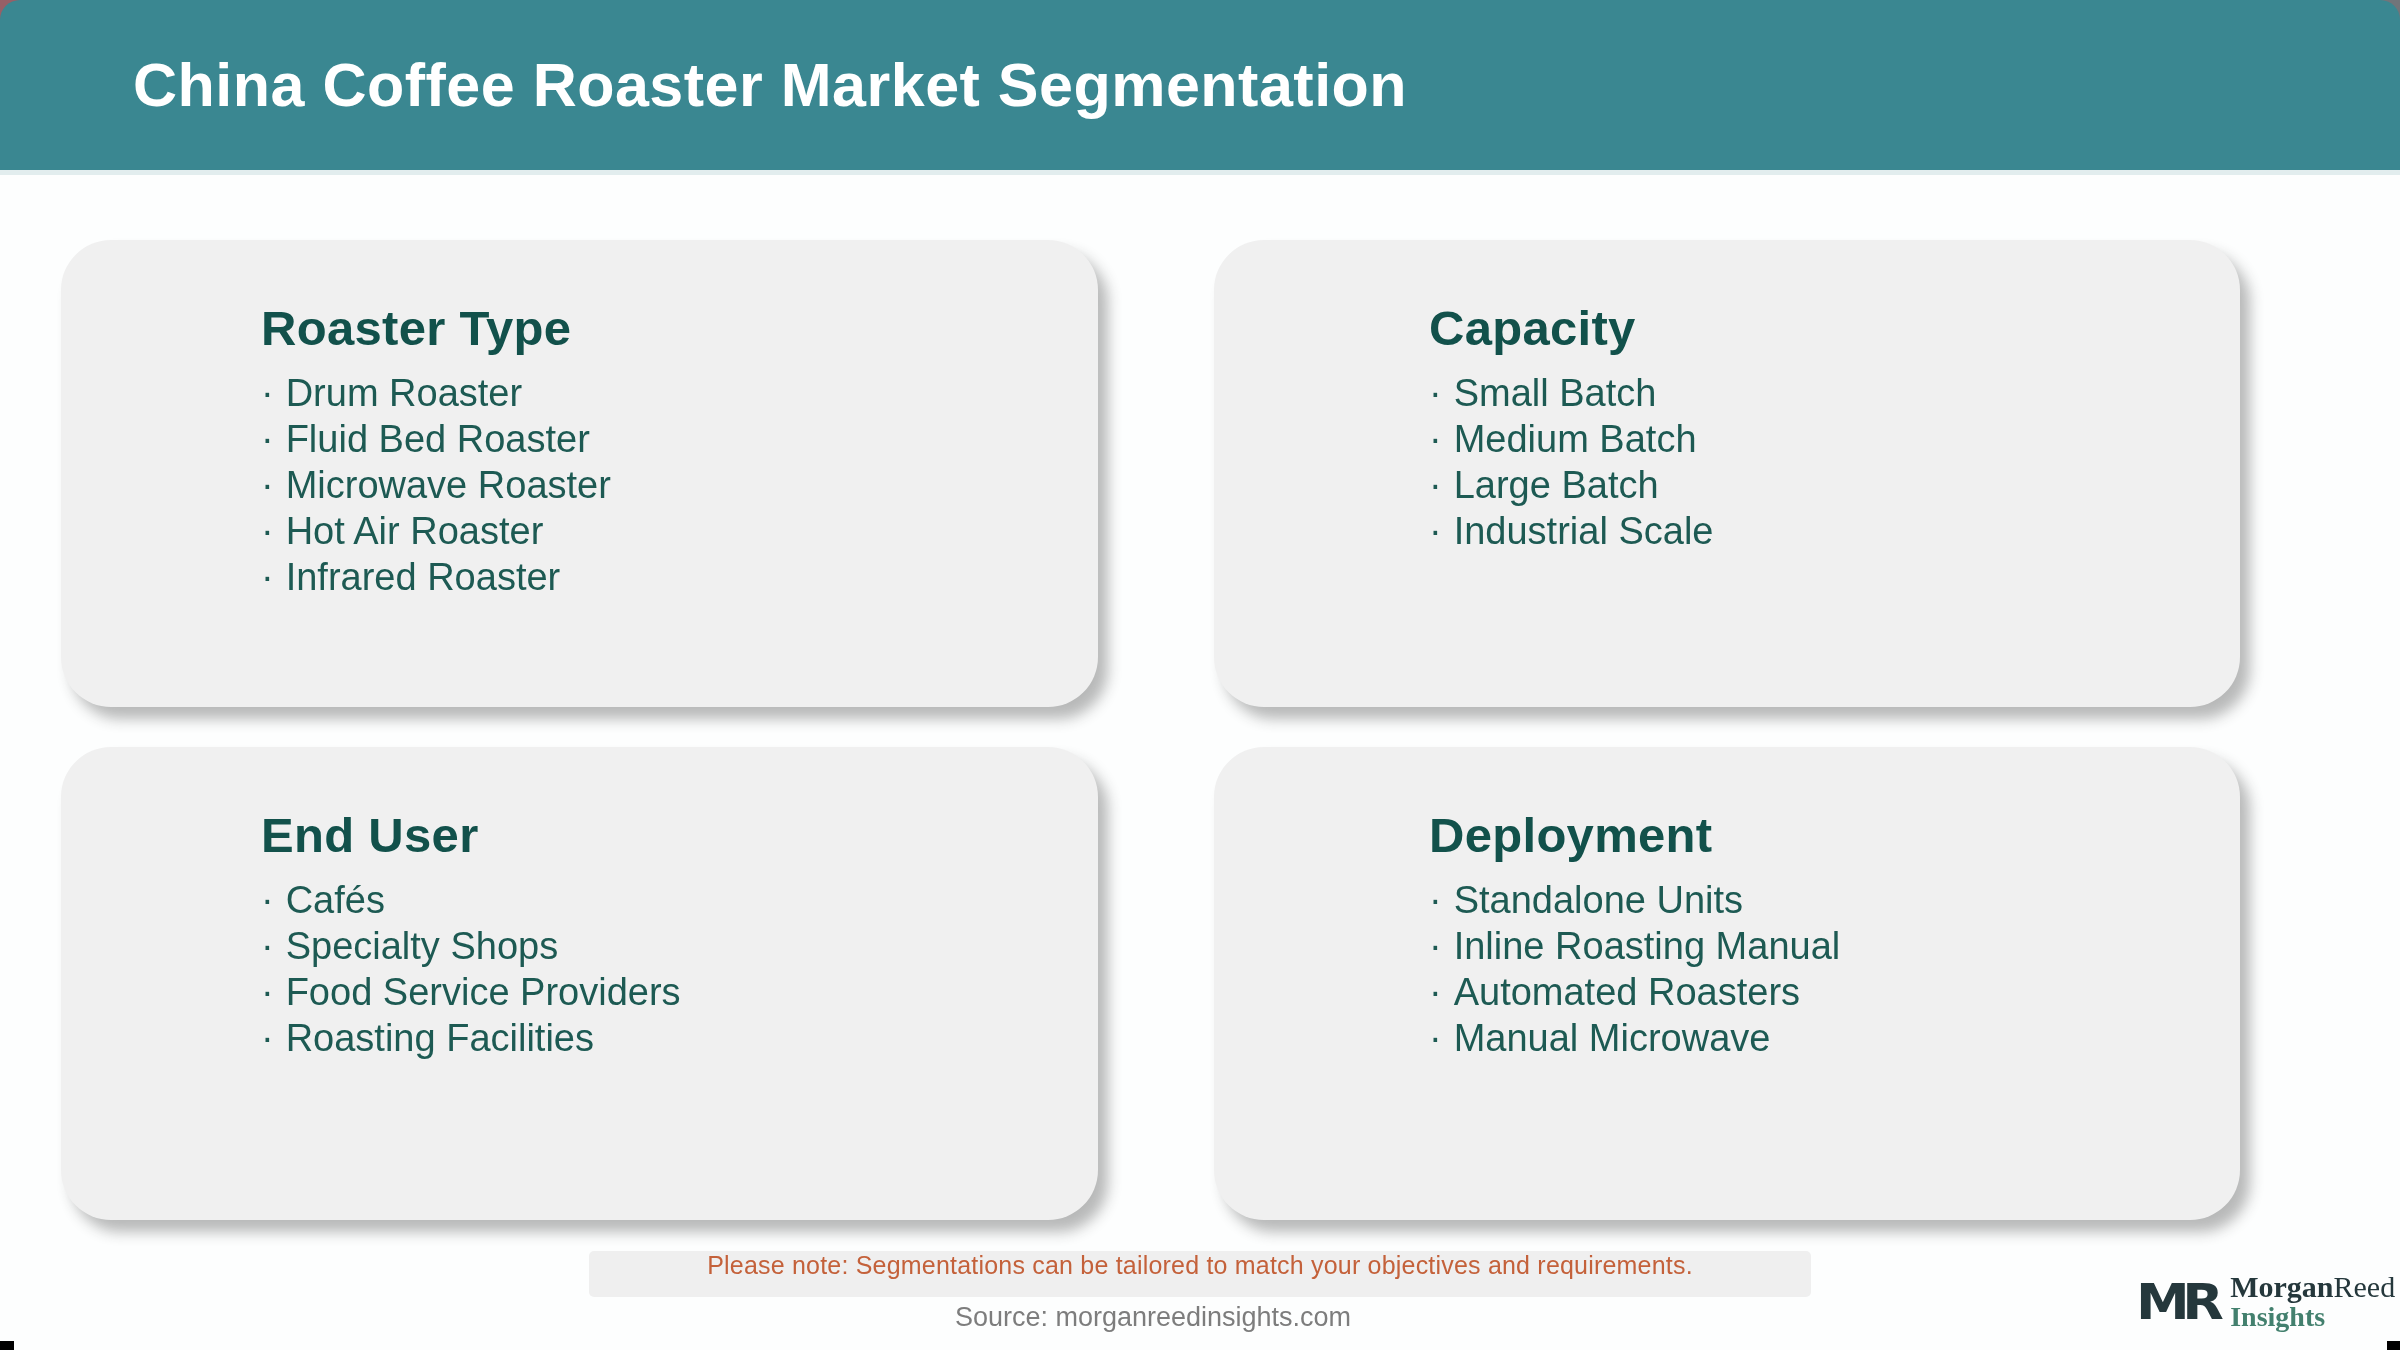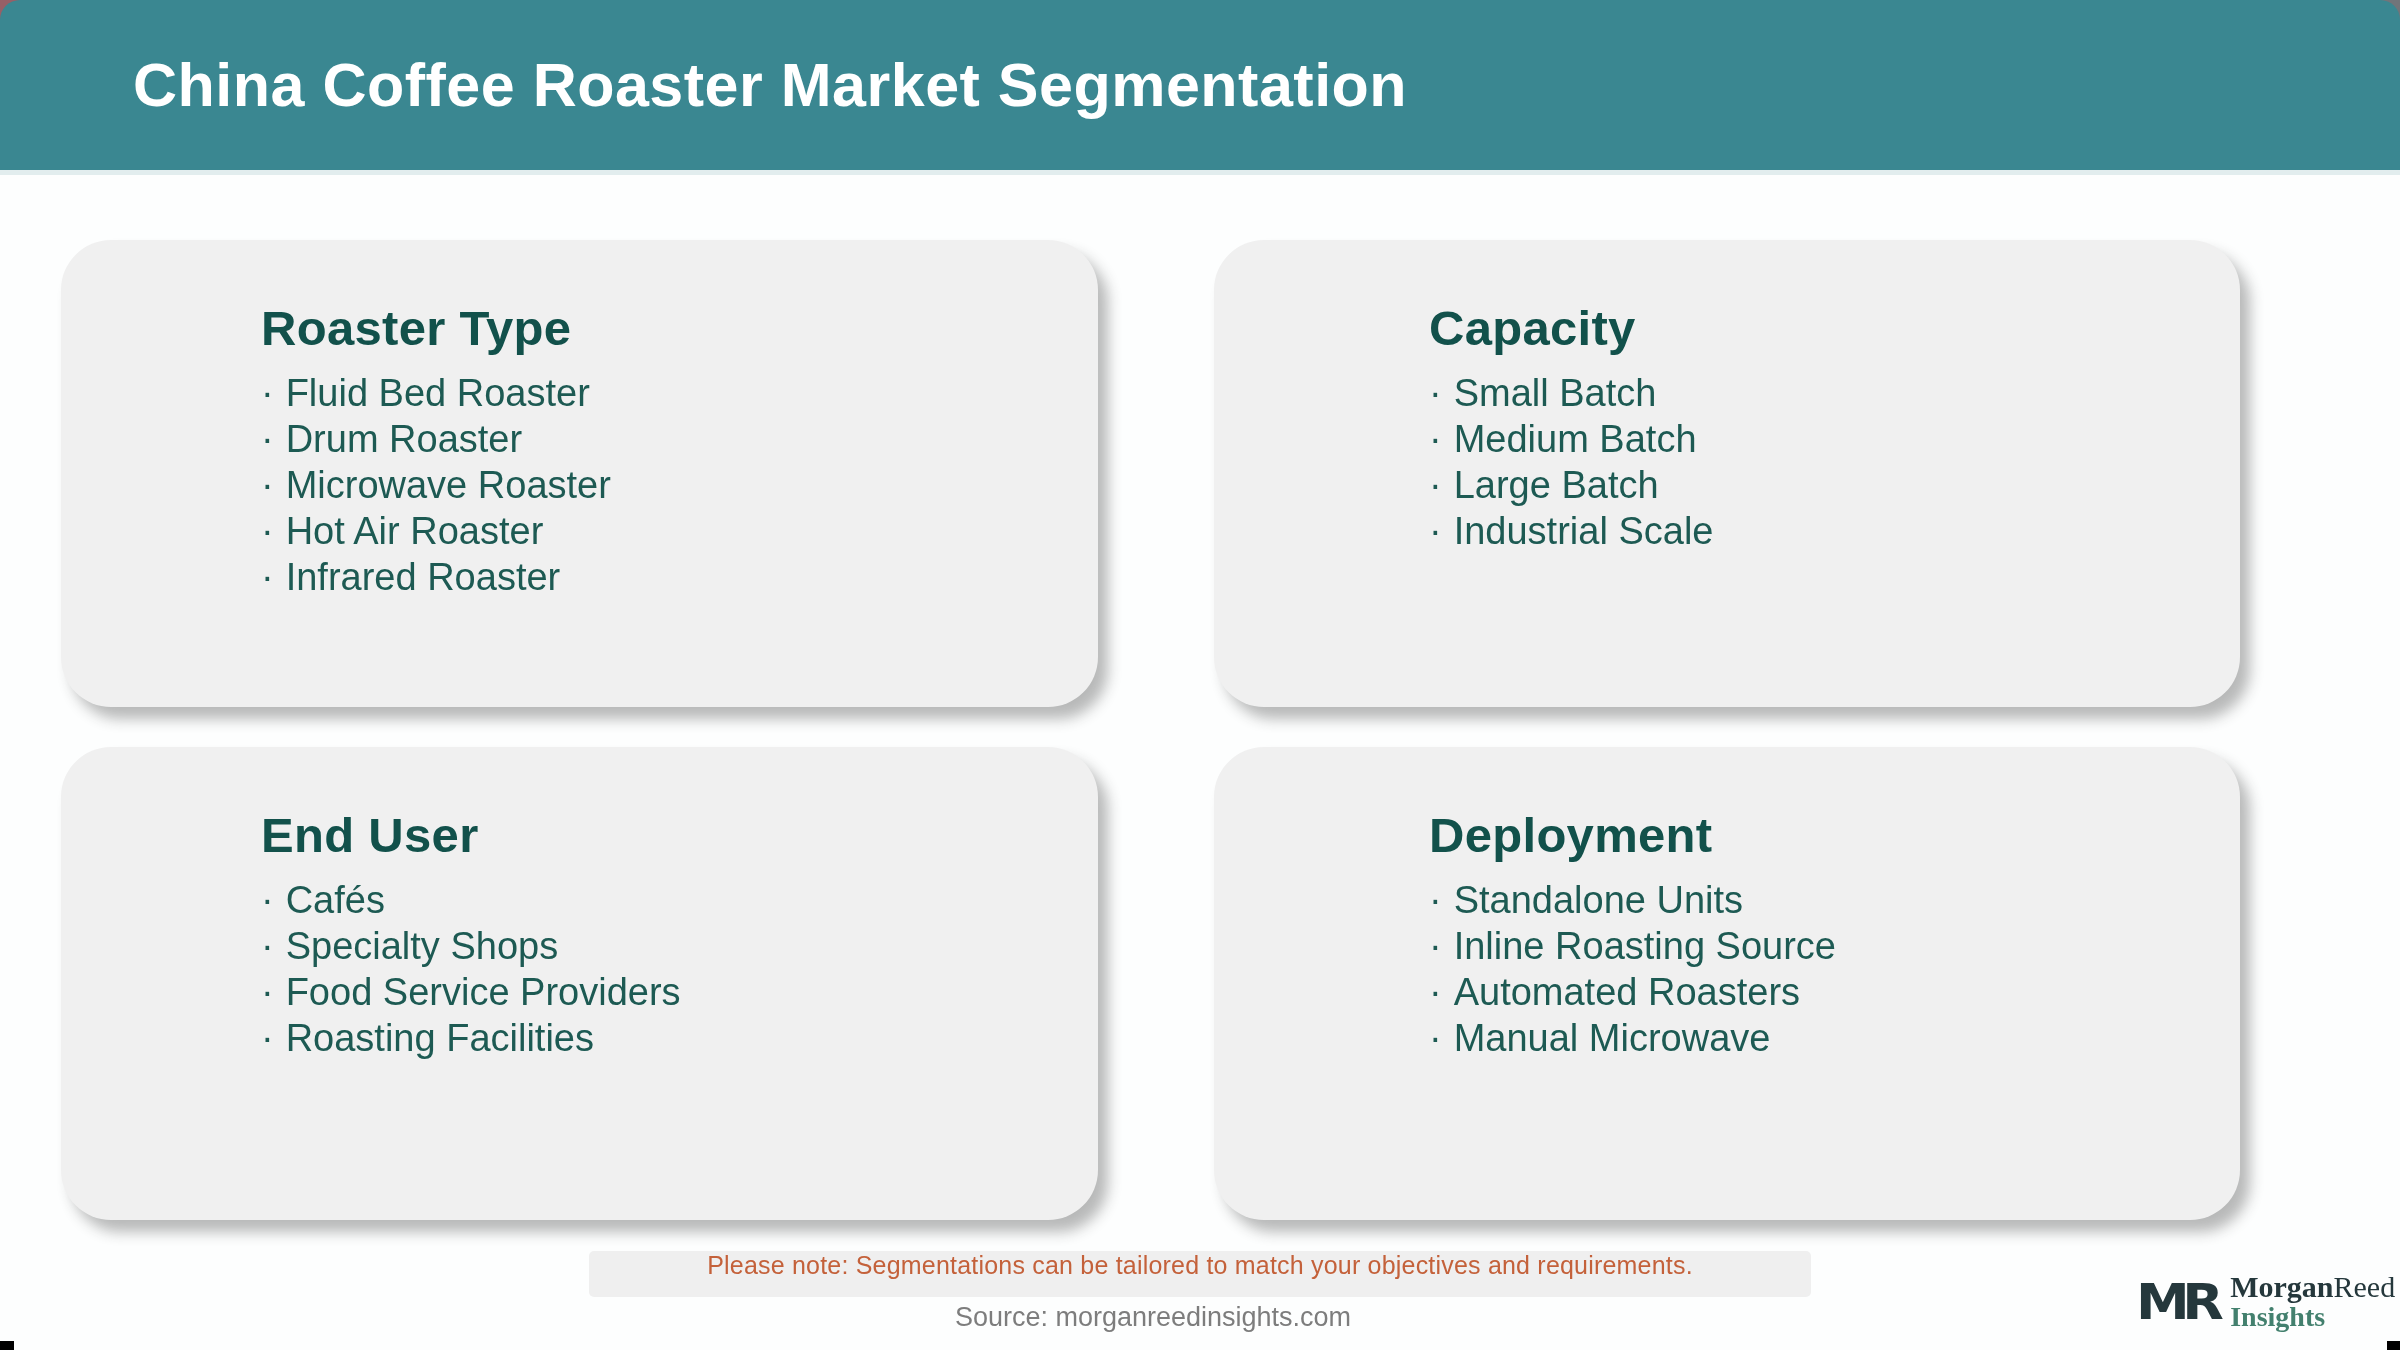--- a/index.html
+++ b/index.html
@@ -104,22 +104,22 @@
 
   <div class="header">
     <h1 class="header-title">China Coffee Roaster Market Segmentation</h1>
   </div>
   <div class="header-underline"></div>
 
   <div class="card c0">
     <div class="card-inner">
       <h2 class="card-title">Roaster Type</h2>
       <ul class="card-list">
+        <li>Drum Roaster</li>
         <li>Fluid Bed Roaster</li>
-        <li>Drum Roaster</li>
         <li>Microwave Roaster</li>
         <li>Hot Air Roaster</li>
         <li>Infrared Roaster</li>
       </ul>
     </div>
   </div>
 
   <div class="card c1">
     <div class="card-inner">
       <h2 class="card-title">Capacity</h2>
@@ -142,21 +142,21 @@
         <li>Roasting Facilities</li>
       </ul>
     </div>
   </div>
 
   <div class="card c3">
     <div class="card-inner">
       <h2 class="card-title">Deployment</h2>
       <ul class="card-list">
         <li>Standalone Units</li>
-        <li>Inline Roasting Source</li>
+        <li>Inline Roasting Manual</li>
         <li>Automated Roasters</li>
         <li>Manual Microwave</li>
       </ul>
     </div>
   </div>
 
   <div class="note-bar">
     <span class="note-text">Please note: Segmentations can be tailored to match your objectives and requirements.</span>
   </div>
 

